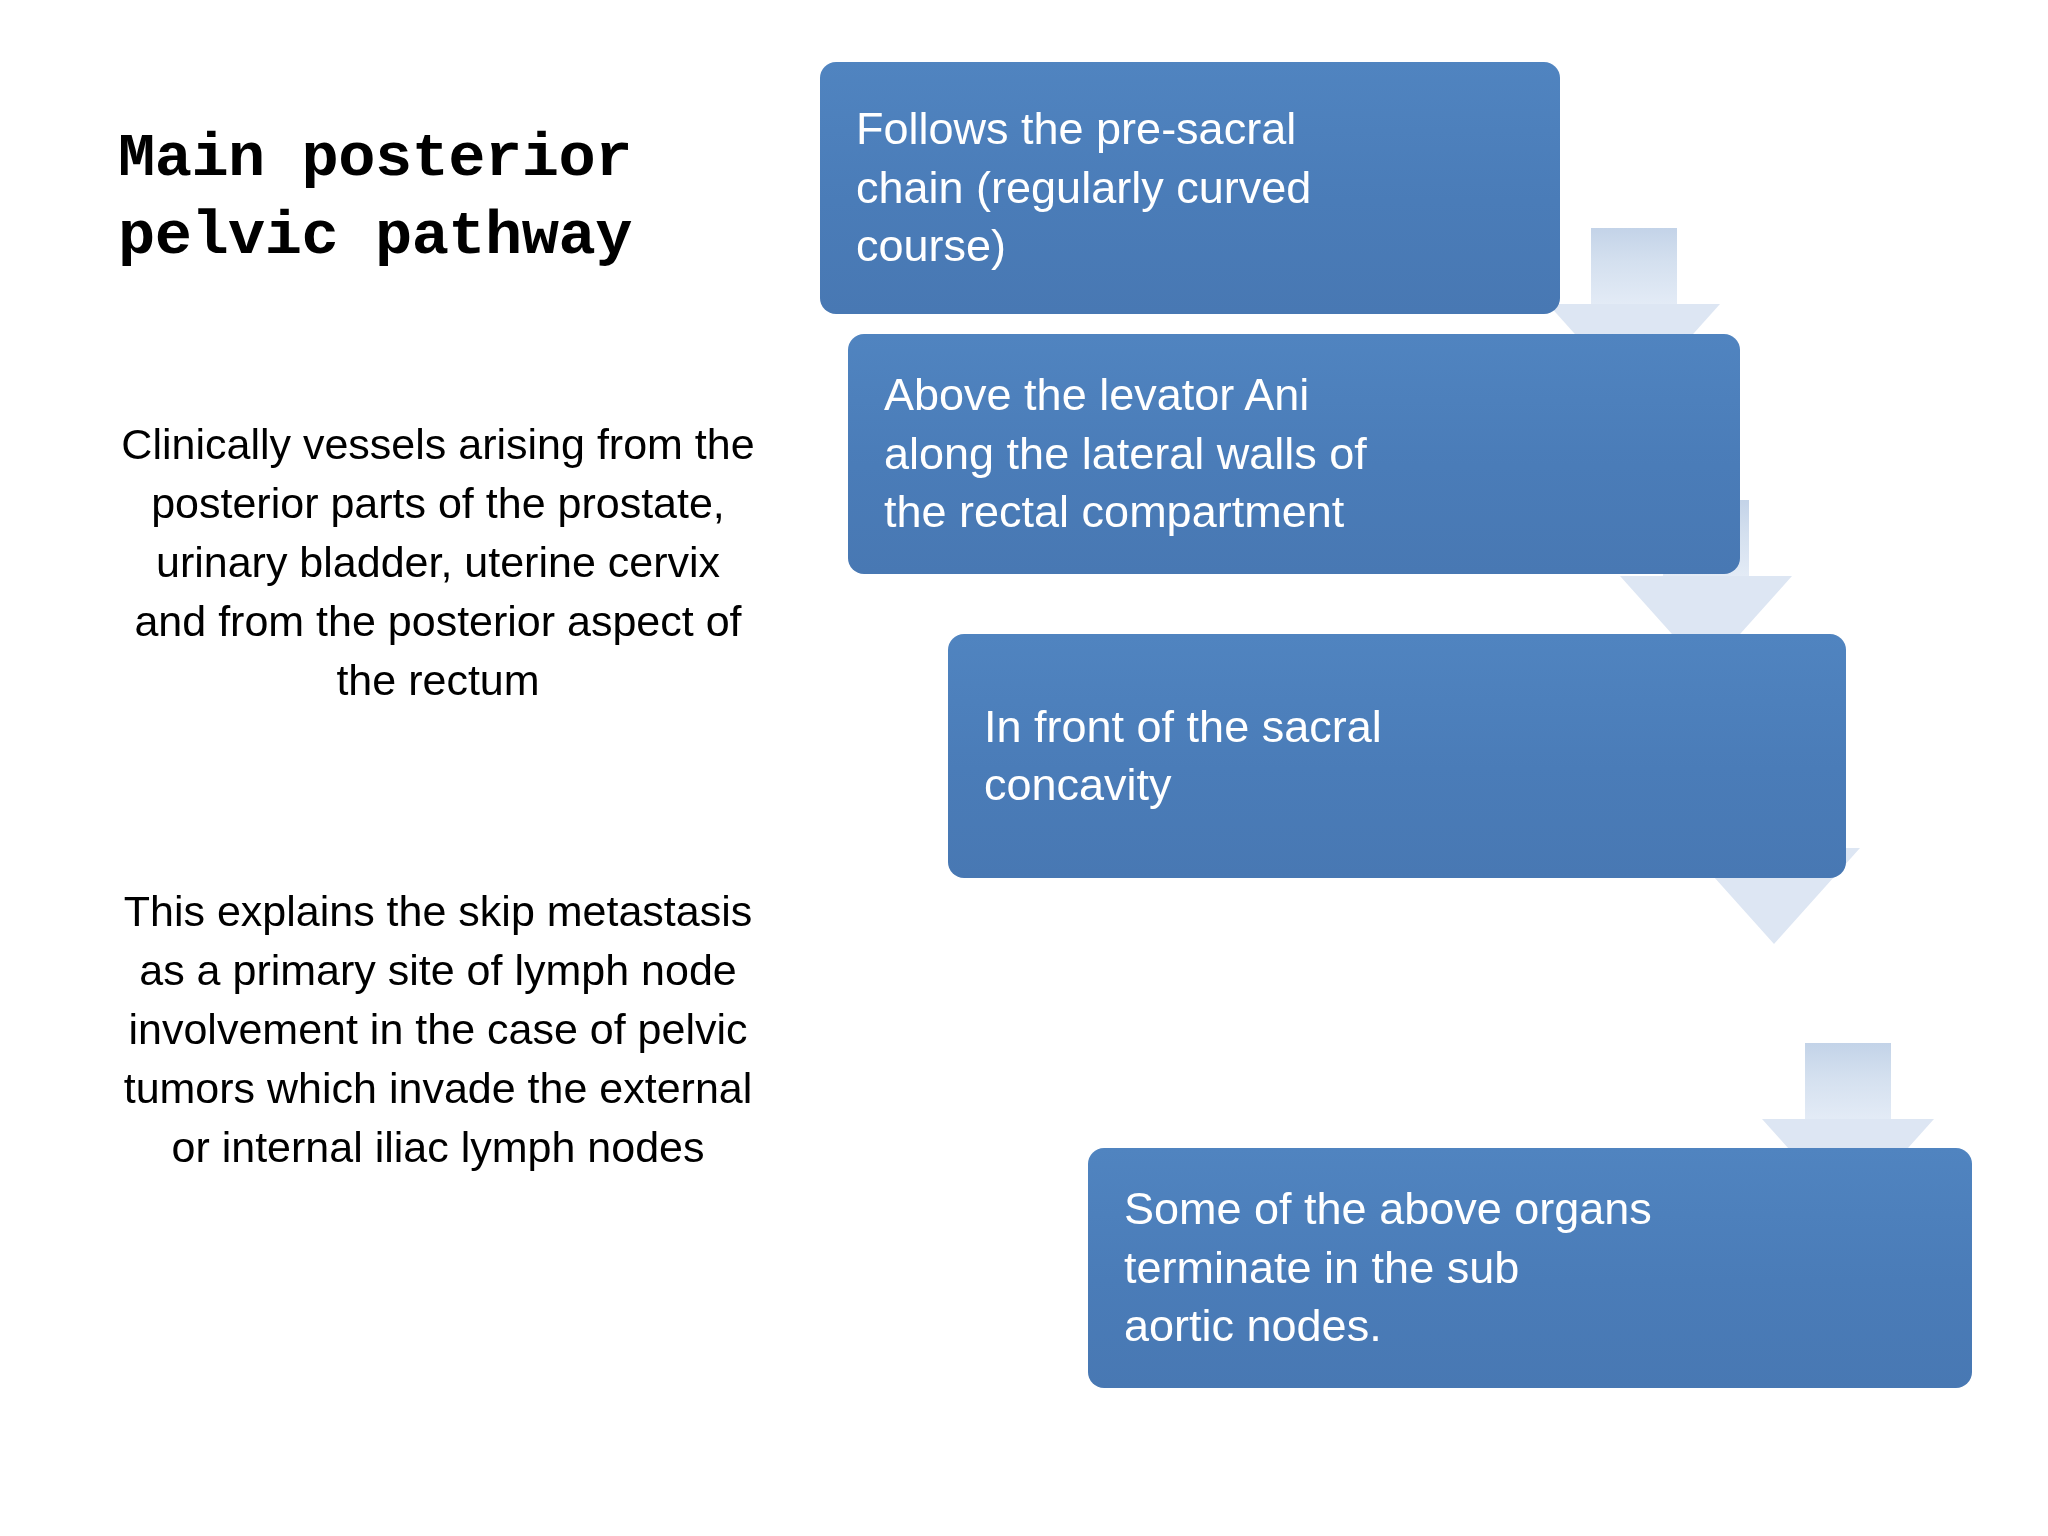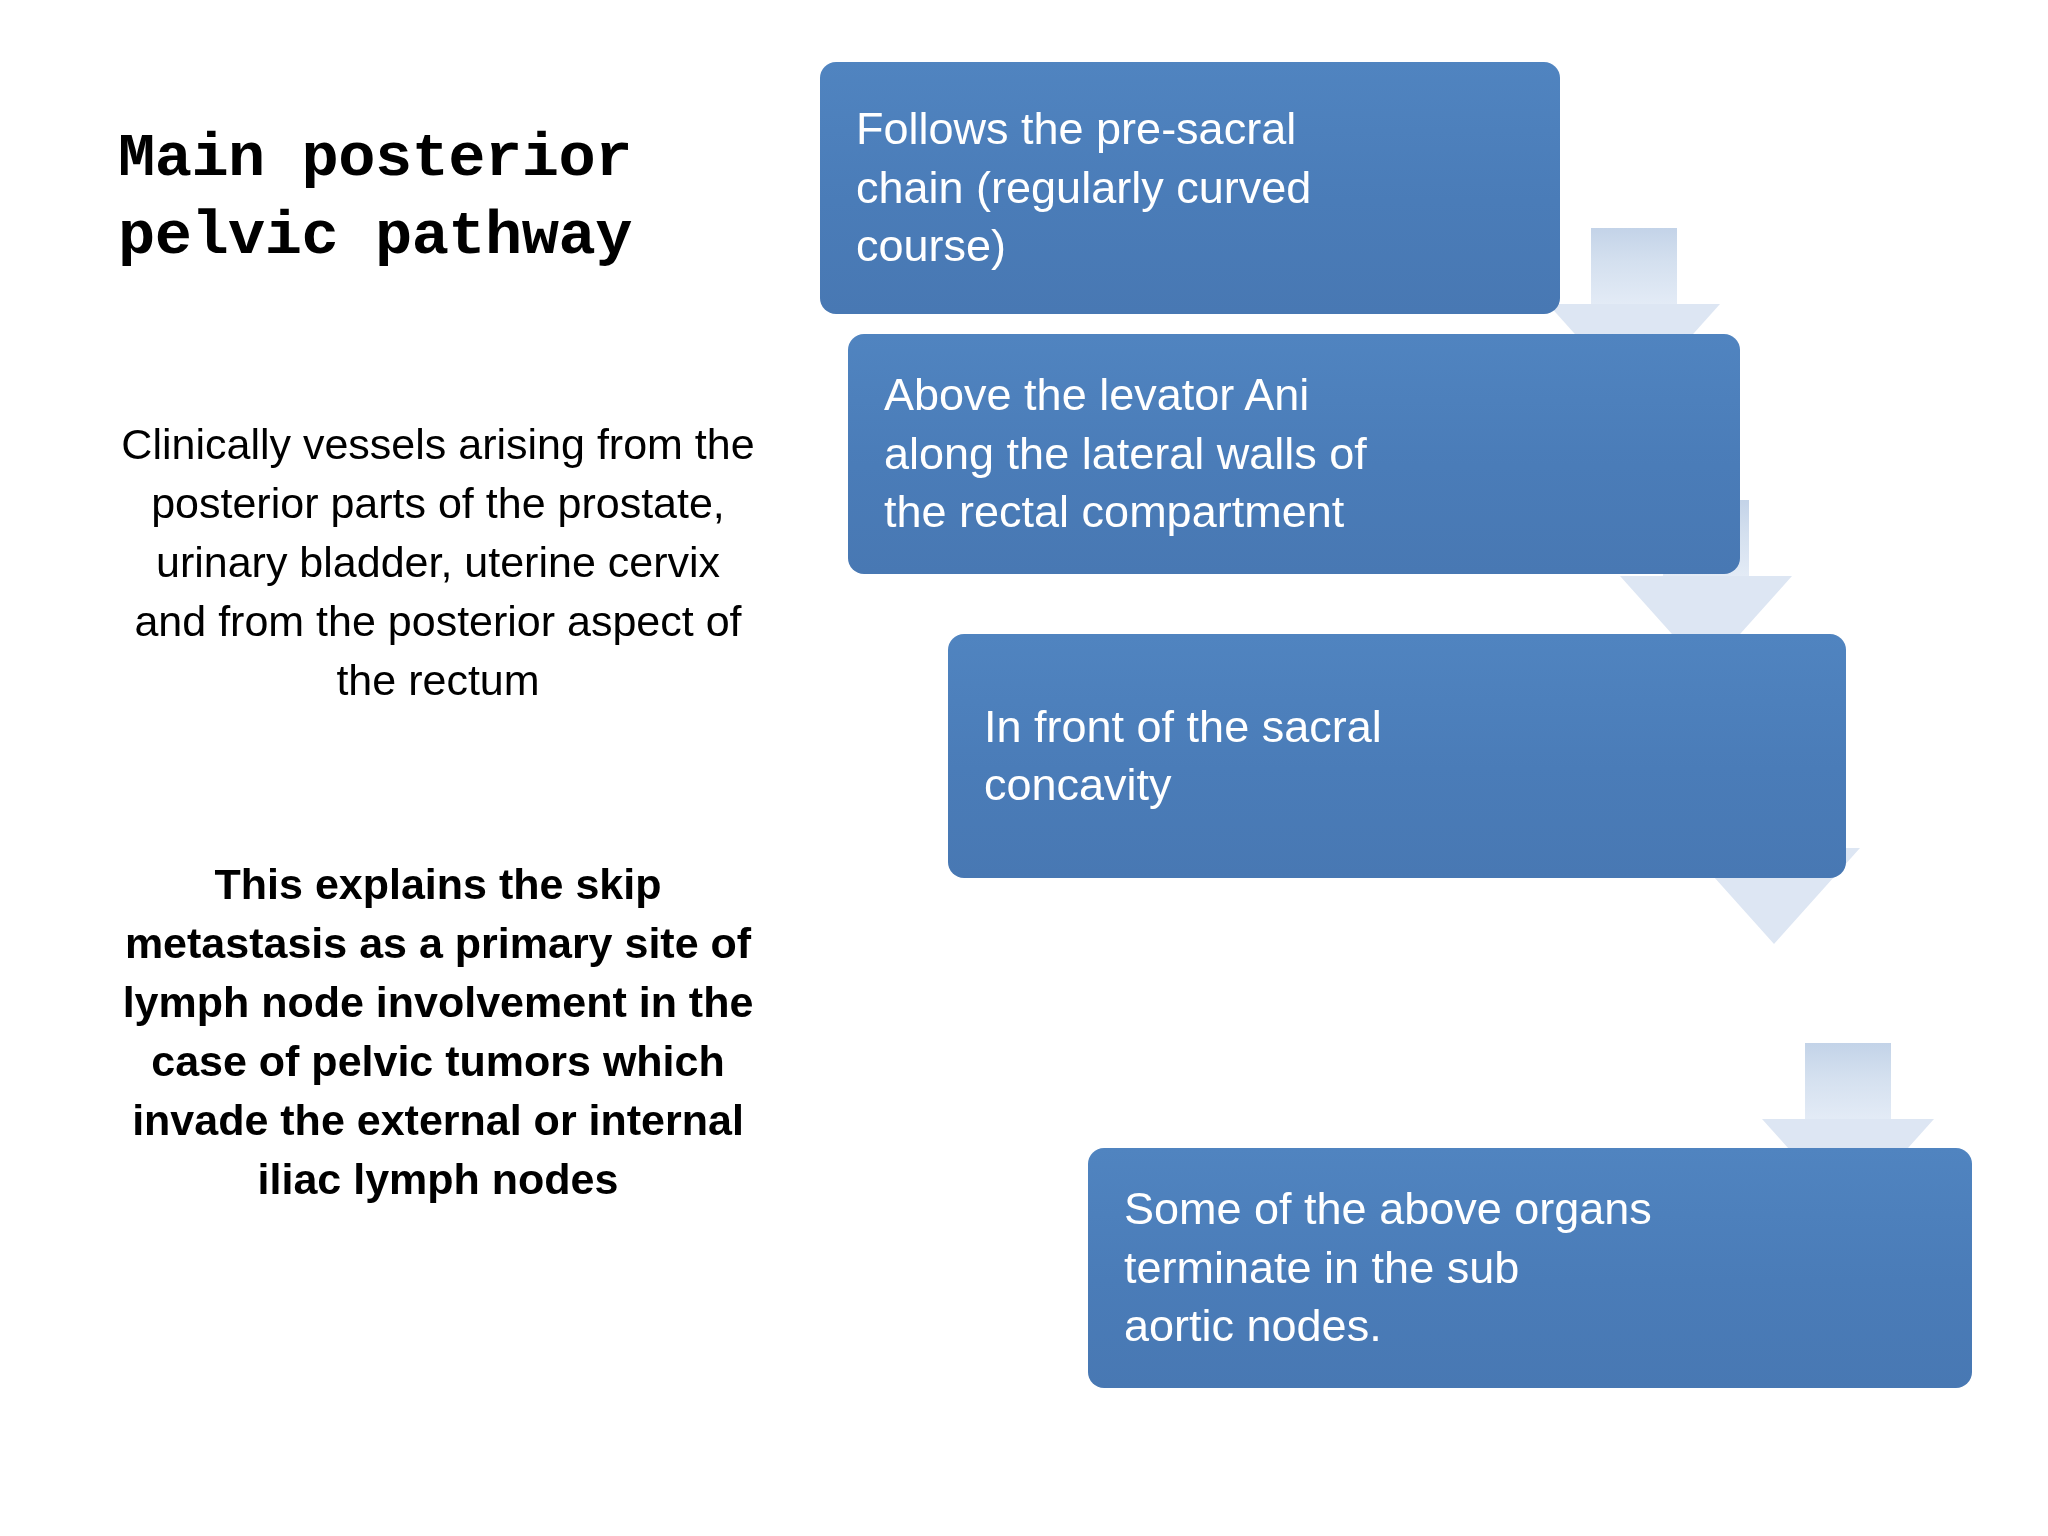--- a/index.html
+++ b/index.html
@@ -39,21 +39,21 @@
   .body-para {
     font-size: 43px;
     line-height: 1.37;
     color: #000000;
     margin: 0;
     width: 640px;
     font-weight: normal;
     text-align: center;
   }
   .para-1 { position: absolute; left: 0px; top: 295px; }
-  .para-2 { position: absolute; left: 0px; top: 735px; font-weight: bold; }
+  .para-2 { position: absolute; left: 0px; top: 762px; }
 
   
   .flow {
     position: absolute;
     left: 0; top: 0;
     width: 2048px;
     height: 1536px;
   }
   .flow-box {
     position: absolute;

